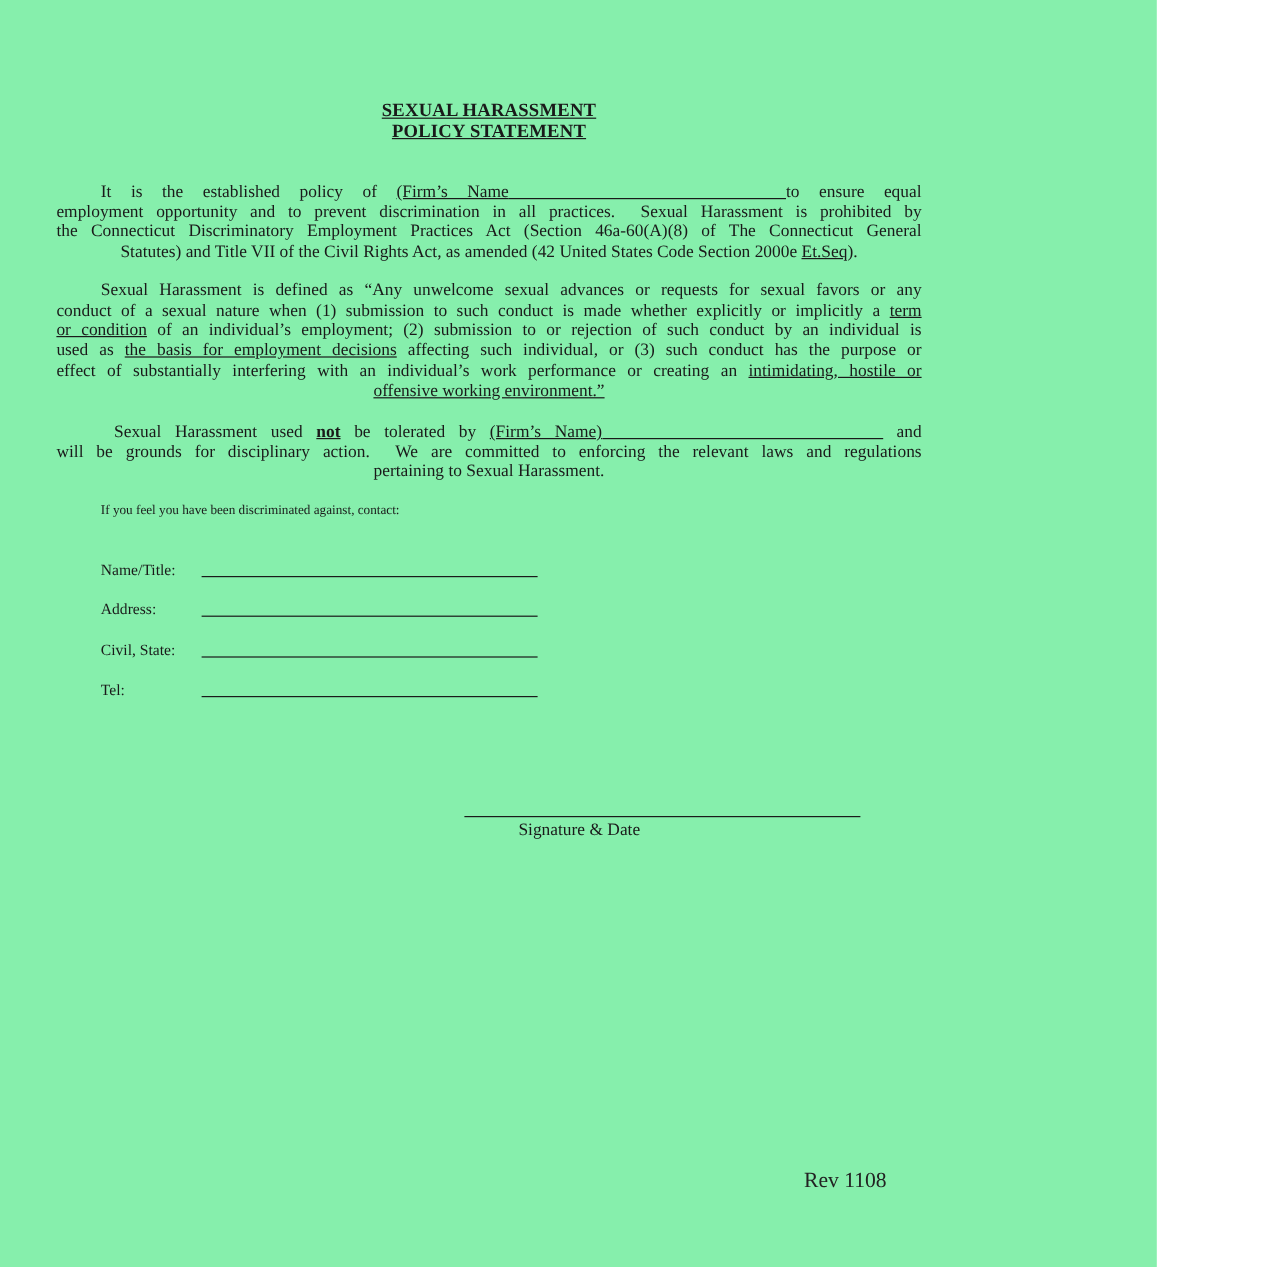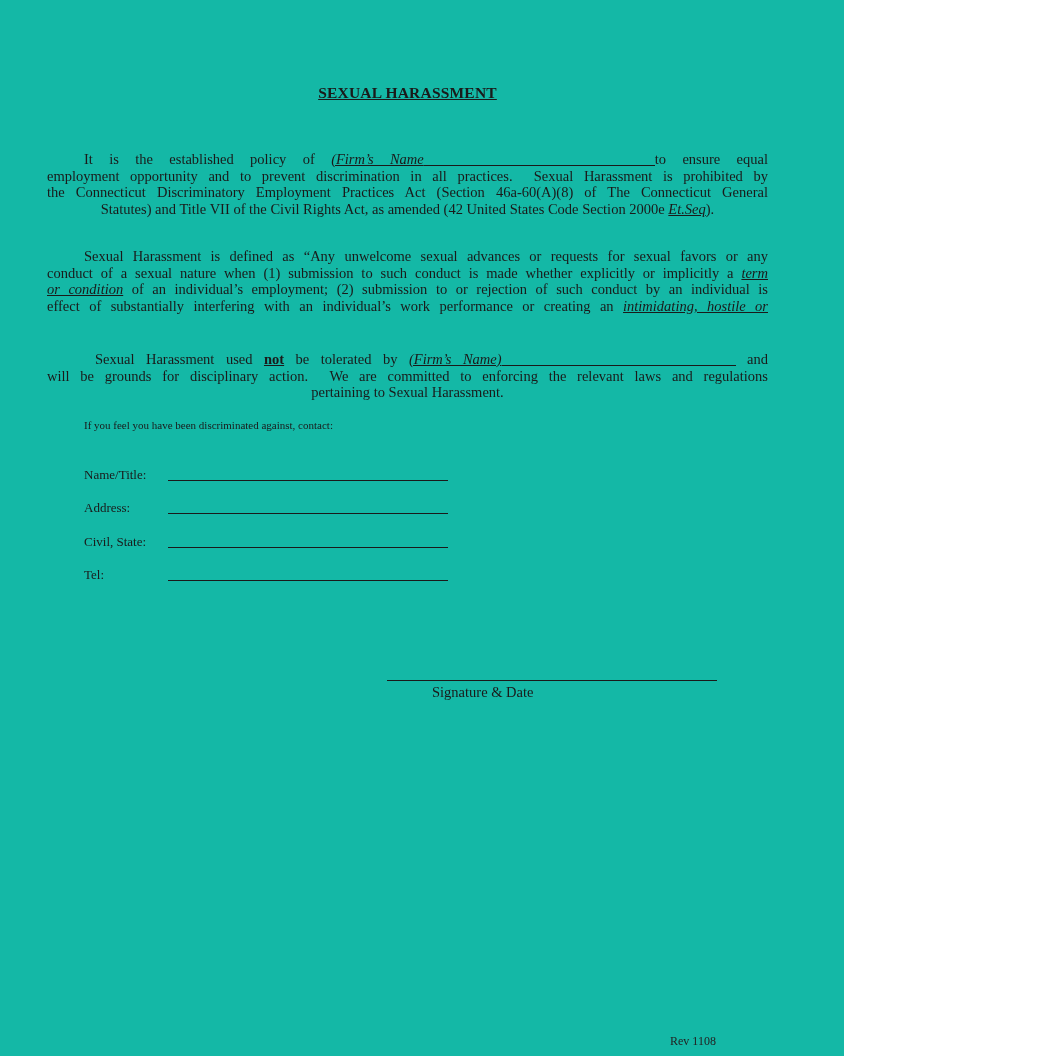--- a/index.html
+++ b/index.html
@@ -2,23 +2,23 @@
 <html><head>
 <meta charset="utf-8">
 <style>
   html, body {
     margin: 0;
     padding: 0;
     background: #ffffff;
   }
   .page {
     position: relative;
-    width: 844px;
+    width: 964px;
     height: 1056px;
-    background: #14b8a6;
+    background: #86efac;
     font-family: "Liberation Serif", "DejaVu Serif", serif;
     color: #1a1a1a;
     overflow: hidden;
   }
   
   .doc-title {
     position: absolute;
     top: 84px;
     left: 47px;
     width: 721px;
@@ -33,32 +33,32 @@
   }
   
   .para {
     position: absolute;
     left: 47px;
     width: 721px;
     font-size: 14.5px;
     line-height: 16.7px;
   }
   .para-policy     { top: 151px; }
-  .para-definition { top: 248px; }
+  .para-definition { top: 234px; }
   .para-tolerance  { top: 351px; }
   .line { text-align: center; }
   .line.just {
     text-align: justify;
     text-align-last: justify;
     text-justify: inter-word;
   }
   .line.indent { text-indent: 37px; }
   .para-tolerance .line.indent { text-indent: 48px; }
   .seg    { text-decoration: none; }
-  .seg.u  { text-decoration: underline; font-style: italic; }
+  .seg.u  { text-decoration: underline; }
   .seg.bu { font-weight: bold; text-decoration: underline; }
   .blank {
     display: inline-block;
     height: 14px;
     border-bottom: 1px solid #1a1a1a;
     vertical-align: -2px;
   }
   
   .contact-prompt {
     position: absolute;
@@ -101,47 +101,50 @@
     left: 432px;
     top: 684px;
     font-size: 14.5px;
     line-height: 17px;
     text-align: center;
   }
   
   .footer-rev {
     position: absolute;
     left: 670px;
-    top: 1034px;
-    font-size: 12px;
+    top: 976px;
+    font-size: 18px;
     line-height: 14px;
     color: #222222;
   }
 </style>
 </head>
 <body>
 
 <div class="page">
 
   <div class="doc-title">
     <div class="tline">SEXUAL HARASSMENT</div>
+    <div class="tline">POLICY STATEMENT</div>
   </div>
 
   <div class="para para-policy">
       <div class="line just indent"><span class="seg">It is the established policy of </span><span class="seg u">(Firm’s Name</span><span class="blank" style="width: 231px;"></span><span class="seg">to ensure equal</span></div>
       <div class="line just"><span class="seg">employment opportunity and to prevent discrimination in all practices.&nbsp; Sexual Harassment is prohibited by</span></div>
       <div class="line just"><span class="seg">the Connecticut Discriminatory Employment Practices Act (Section 46a-60(A)(8) of The Connecticut General</span></div>
       <div class="line"><span class="seg">Statutes) and Title VII of the Civil Rights Act, as amended (42 United States Code Section 2000e </span><span class="seg u">Et.Seq</span><span class="seg">).</span></div>
     </div>
 
   <div class="para para-definition">
       <div class="line just indent"><span class="seg">Sexual Harassment is defined as “Any unwelcome sexual advances or requests for sexual favors or any</span></div>
       <div class="line just"><span class="seg">conduct of a sexual nature when (1) submission to such conduct is made whether explicitly or implicitly a </span><span class="seg u">term</span></div>
       <div class="line just"><span class="seg u">or condition</span><span class="seg"> of an individual’s employment; (2) submission to or rejection of such conduct by an individual is</span></div>
+      <div class="line just"><span class="seg">used as </span><span class="seg u">the basis for employment decisions</span><span class="seg"> affecting such individual, or (3) such conduct has the purpose or</span></div>
       <div class="line just"><span class="seg">effect of substantially interfering with an individual’s work performance or creating an </span><span class="seg u">intimidating, hostile or</span></div>
+      <div class="line"><span class="seg u">offensive working environment.”</span></div>
     </div>
 
   <div class="para para-tolerance">
       <div class="line just indent"><span class="seg">Sexual Harassment used </span><span class="seg bu">not</span><span class="seg"> be tolerated by </span><span class="seg u">(Firm’s Name)</span><span class="blank" style="width: 234px;"></span><span class="seg"> and</span></div>
       <div class="line just"><span class="seg">will be grounds for disciplinary action.&nbsp; We are committed to enforcing the relevant laws and regulations</span></div>
       <div class="line"><span class="seg">pertaining to Sexual Harassment.</span></div>
     </div>
 
   <div class="contact-prompt">If you feel you have been discriminated against, contact:</div>
 

